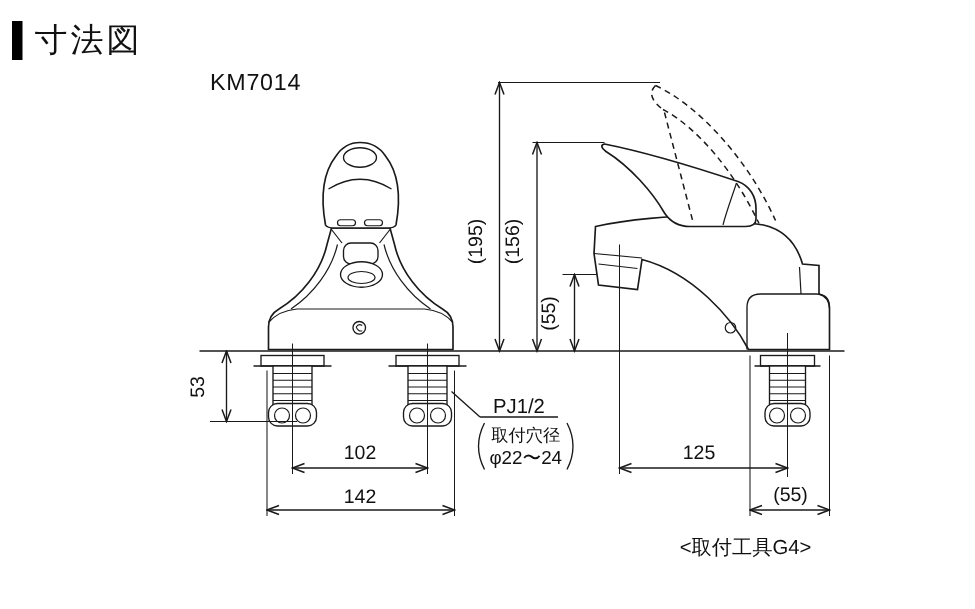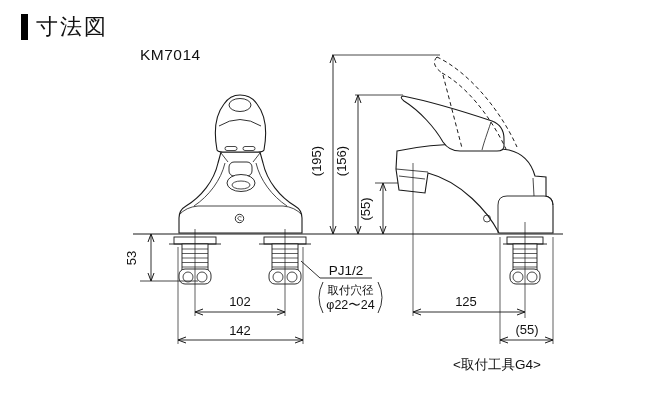--- a/index.html
+++ b/index.html
@@ -1,20 +1,20 @@
 <!DOCTYPE html>
 <html><head>
 <meta charset="utf-8">
 <style>
   html,body{margin:0;padding:0;background:#ffffff;}
   .page{
     position:relative;width:650px;height:406px;background:#ffffff;
     font-family:"Liberation Sans","DejaVu Sans",sans-serif;color:#111;overflow:hidden;
   }
-  .title-row{position:absolute;left:8px;top:12px;display:flex;align-items:center;gap:8px;margin-left:13px;}
+  .title-row{position:absolute;left:8px;top:12px;display:flex;align-items:center;gap:8px;}
   .title-bar{display:inline-block;width:7px;height:26px;background:#000;}
   .page-title{margin:0;font-size:22px;font-weight:500;letter-spacing:2px;color:#111;}
   svg text{fill:#111;}
 </style>
 </head>
 <body>
 
 <div class="page">
 
   <div class="title-row">

